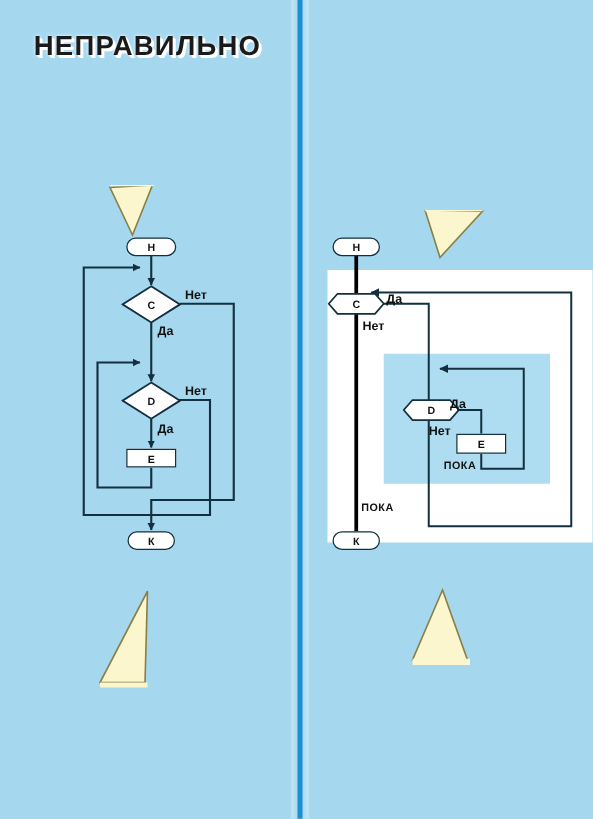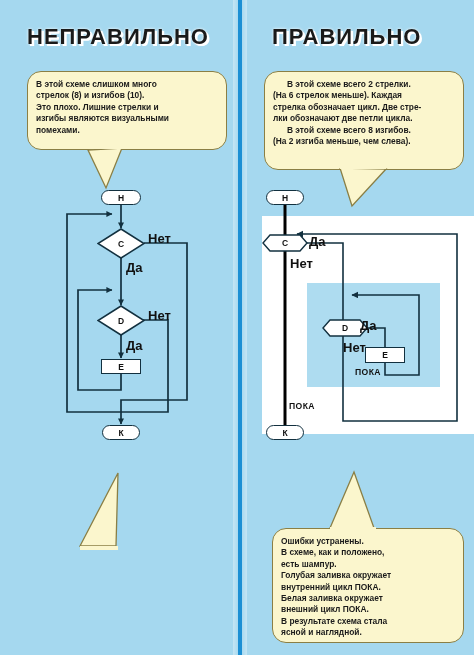--- a/index.html
+++ b/index.html
@@ -66,21 +66,21 @@
   .node{
     position:absolute;box-sizing:border-box;
     display:flex;align-items:center;justify-content:center;
     font-size:8.5px;font-weight:bold;color:#111;
     background:#ffffff;border:1.4px solid #12303f;
   }
   .term{border-radius:9px;}
   .rect{}
   .dia-wrap{position:absolute;}
   .edgelbl{
-    position:absolute;font-size:13px;font-weight:bold;color:#111;
+    position:absolute;font-size:10px;font-weight:bold;color:#111;
     white-space:nowrap;
   }
   .whitebox{
     position:absolute;background:#ffffff;
   }
   .bluebox{
     position:absolute;background:#aedcf0;
   }
   .pokalbl{
     position:absolute;font-size:8.6px;font-weight:bold;color:#111;
@@ -90,63 +90,42 @@
 </style>
 </head>
 <body>
 
 <div id="root">
 
   <div class="divider-glow"></div>
   <div class="divider"></div>
 
   <div class="heading" id="h-left">НЕПРАВИЛЬНО</div>
-  <div class="heading" id="h-right">ПРАВИЛЬНО</div>
-
-  <div class="bubble" id="b-tl">В этой схеме слишком много
-стрелок (8) и изгибов (10).
-Это плохо. Лишние стрелки и
-изгибы являются визуальными
-помехами.</div>
+
   <div class="tail" style="left:78px;top:148px;">
     <svg width="46" height="42" viewBox="0 0 46 42">
       <polygon points="44,0 10,2 28,40" fill="#fbf6cd" stroke="#8a7f45" stroke-width="1.3"></polygon>
       <rect x="10" y="-3" width="35" height="4" fill="#fbf6cd"></rect>
     </svg>
   </div>
 
-  <div class="bubble" id="b-tr">      В этой схеме всего 2 стрелки.
-(На 6 стрелок меньше). Каждая
-стрелка обозначает цикл. Две стре-
-лки обозначают две петли цикла.
-      В этой схеме всего 8 изгибов.
-(На 2 изгиба меньше, чем слева).</div>
   <div class="tail" style="left:338px;top:168px;">
     <svg width="52" height="42" viewBox="0 0 52 42">
       <polygon points="2,0 48,1 14,38" fill="#fbf6cd" stroke="#8a7f45" stroke-width="1.3"></polygon>
       <rect x="2" y="-3" width="46" height="4" fill="#fbf6cd"></rect>
     </svg>
   </div>
 
   <div class="tail" style="left:74px;top:472px;">
     <svg width="46" height="78" viewBox="0 0 46 78">
       <polygon points="44,1 6,74 42,74" fill="#fbf6cd" stroke="#8a7f45" stroke-width="1.3"></polygon>
       <rect x="6" y="74" width="38" height="5" fill="#fbf6cd"></rect>
     </svg>
   </div>
 
-  <div class="bubble" id="b-br">Ошибки устранены.
-В схеме, как и положено,
-есть шампур.
-Голубая заливка окружает
-внутренний цикл ПОКА.
-Белая заливка окружает
-внешний цикл ПОКА.
-В результате схема стала
-ясной и наглядной.</div>
   <div class="tail" style="left:318px;top:470px;">
     <svg width="60" height="62" viewBox="0 0 60 62">
       <polygon points="36,2 12,58 56,58" fill="#fbf6cd" stroke="#8a7f45" stroke-width="1.3"></polygon>
       <rect x="12" y="57" width="46" height="5" fill="#fbf6cd"></rect>
     </svg>
   </div>
 
   <div class="fc" id="fc-left" style="left:0;top:0;width:238px;height:655px;">
 
     <svg class="lines" width="238" height="655">

